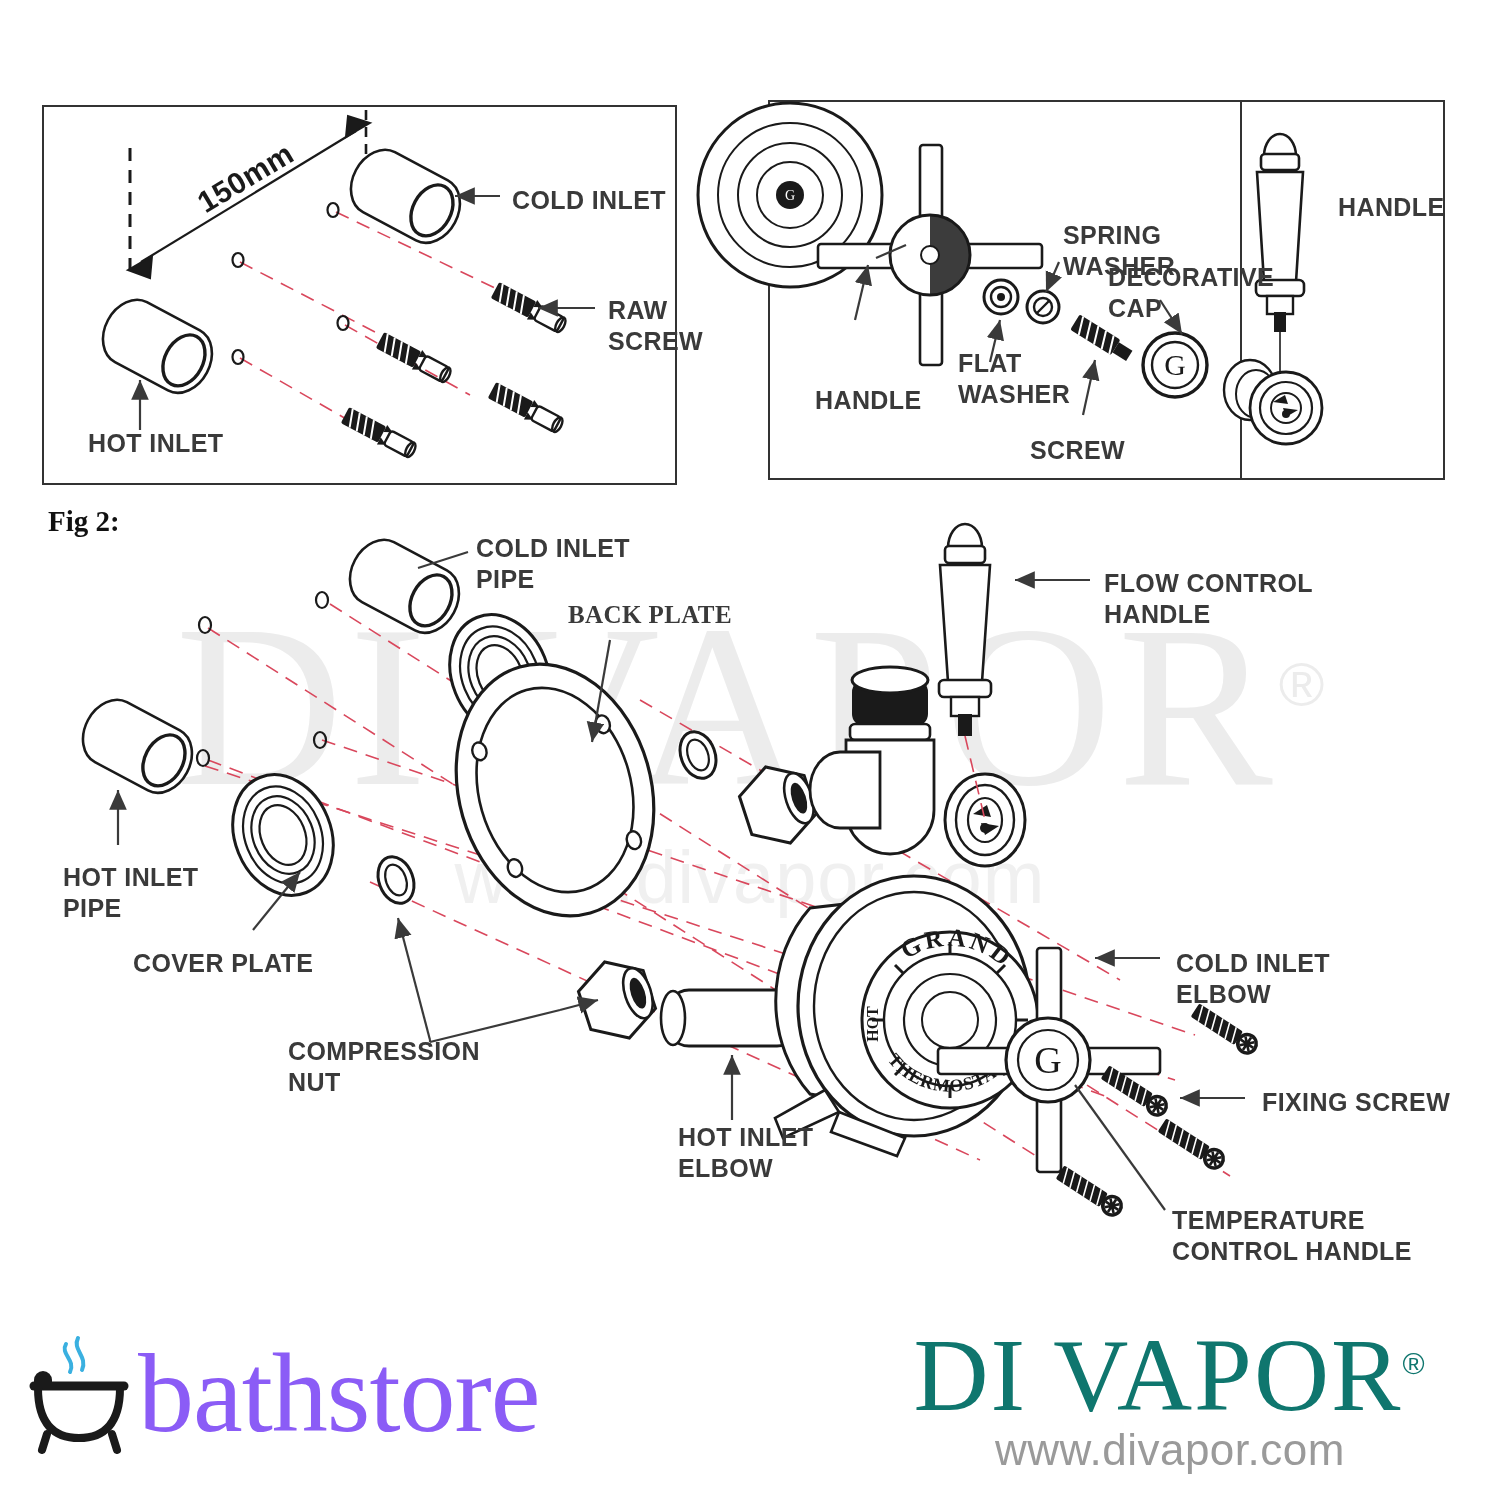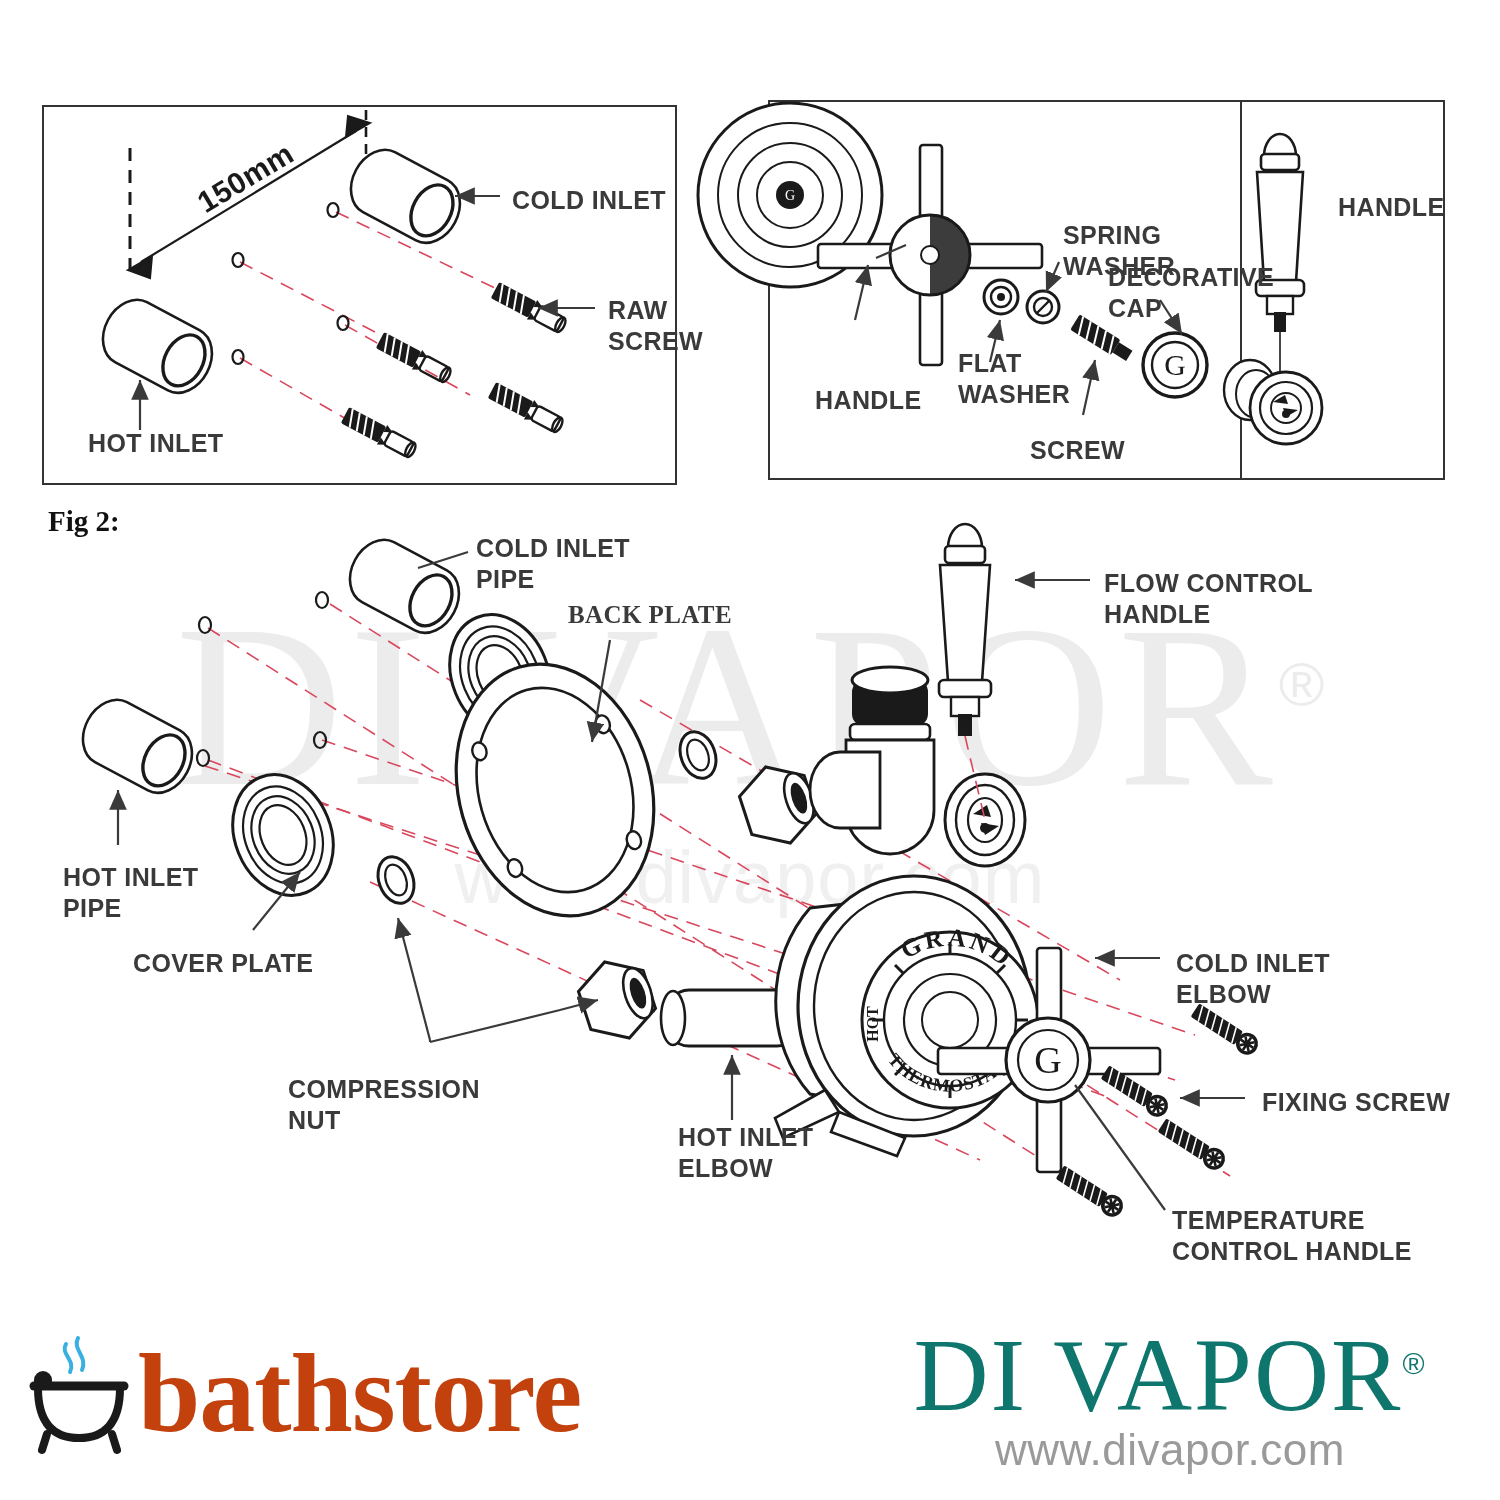--- a/index.html
+++ b/index.html
@@ -57,21 +57,21 @@
   .dl  { stroke:#1a1a1a; fill:none; stroke-width:2.2; }
   .dl-h{ stroke:#1a1a1a; fill:#1a1a1a; stroke-width:2; }
   .red { stroke:#d9475c; stroke-width:1.6; fill:none; stroke-dasharray:14 9; }
   .lead{ stroke:#3a3a3a; stroke-width:2.2; fill:none; }
 
   
   #footer { position:absolute; left:0; top:1320px; width:1500px; height:180px; z-index:7; }
   .bs-logo { position:absolute; left:20px; top:8px; display:flex; align-items:center; }
   .bs-text {
     font-family: "Liberation Serif", serif;
-    font-size: 112px; font-weight: 700; color:#c2410c; letter-spacing:-1px; line-height:1;
+    font-size: 112px; font-weight: 400; color:#8b5cf6; letter-spacing:-1px; line-height:1;
   }
   .dv-logo { position:absolute; left:855px; top:0px; width:630px; text-align:center; }
   .dv-text {
     font-family: "Liberation Serif", serif;
     font-size: 104px; color:#0f766e; letter-spacing: 2px; line-height:1.05; white-space:nowrap;
   }
   .dv-reg { font-family:"Liberation Sans",sans-serif; font-size:30px; vertical-align:super; }
   .dv-url {
     font-family: "Liberation Sans", sans-serif;
     font-size: 44px; color:#9a9a9a; letter-spacing:0.5px; margin-top:-4px;
@@ -445,21 +445,21 @@
   <div class="lbl" style="left:1338px; top:192px;">HANDLE</div>
 
   <div class="fig-title">Fig 2:</div>
 
   <div class="lbl" style="left:476px;  top:533px;">COLD INLET
 PIPE</div>
   <div class="lbl" style="left:568px;  top:600px;font-family:Liberation Serif, serif;">BACK PLATE</div>
   <div class="lbl" style="left:63px;   top:862px;">HOT INLET
 PIPE</div>
   <div class="lbl" style="left:133px;  top:948px;">COVER PLATE</div>
-  <div class="lbl" style="left:288px;  top:1074px;">COMPRESSION
+  <div class="lbl" style="left:288px;  top:1036px;">COMPRESSION
 NUT</div>
   <div class="lbl" style="left:678px;  top:1122px;">HOT INLET
 ELBOW</div>
   <div class="lbl" style="left:1104px; top:568px;">FLOW CONTROL
 HANDLE</div>
   <div class="lbl" style="left:1176px; top:948px;">COLD INLET
 ELBOW</div>
   <div class="lbl" style="left:1262px; top:1087px;text-align:right;">FIXING SCREW</div>
   <div class="lbl" style="left:1172px; top:1205px;">TEMPERATURE
 CONTROL HANDLE</div>

